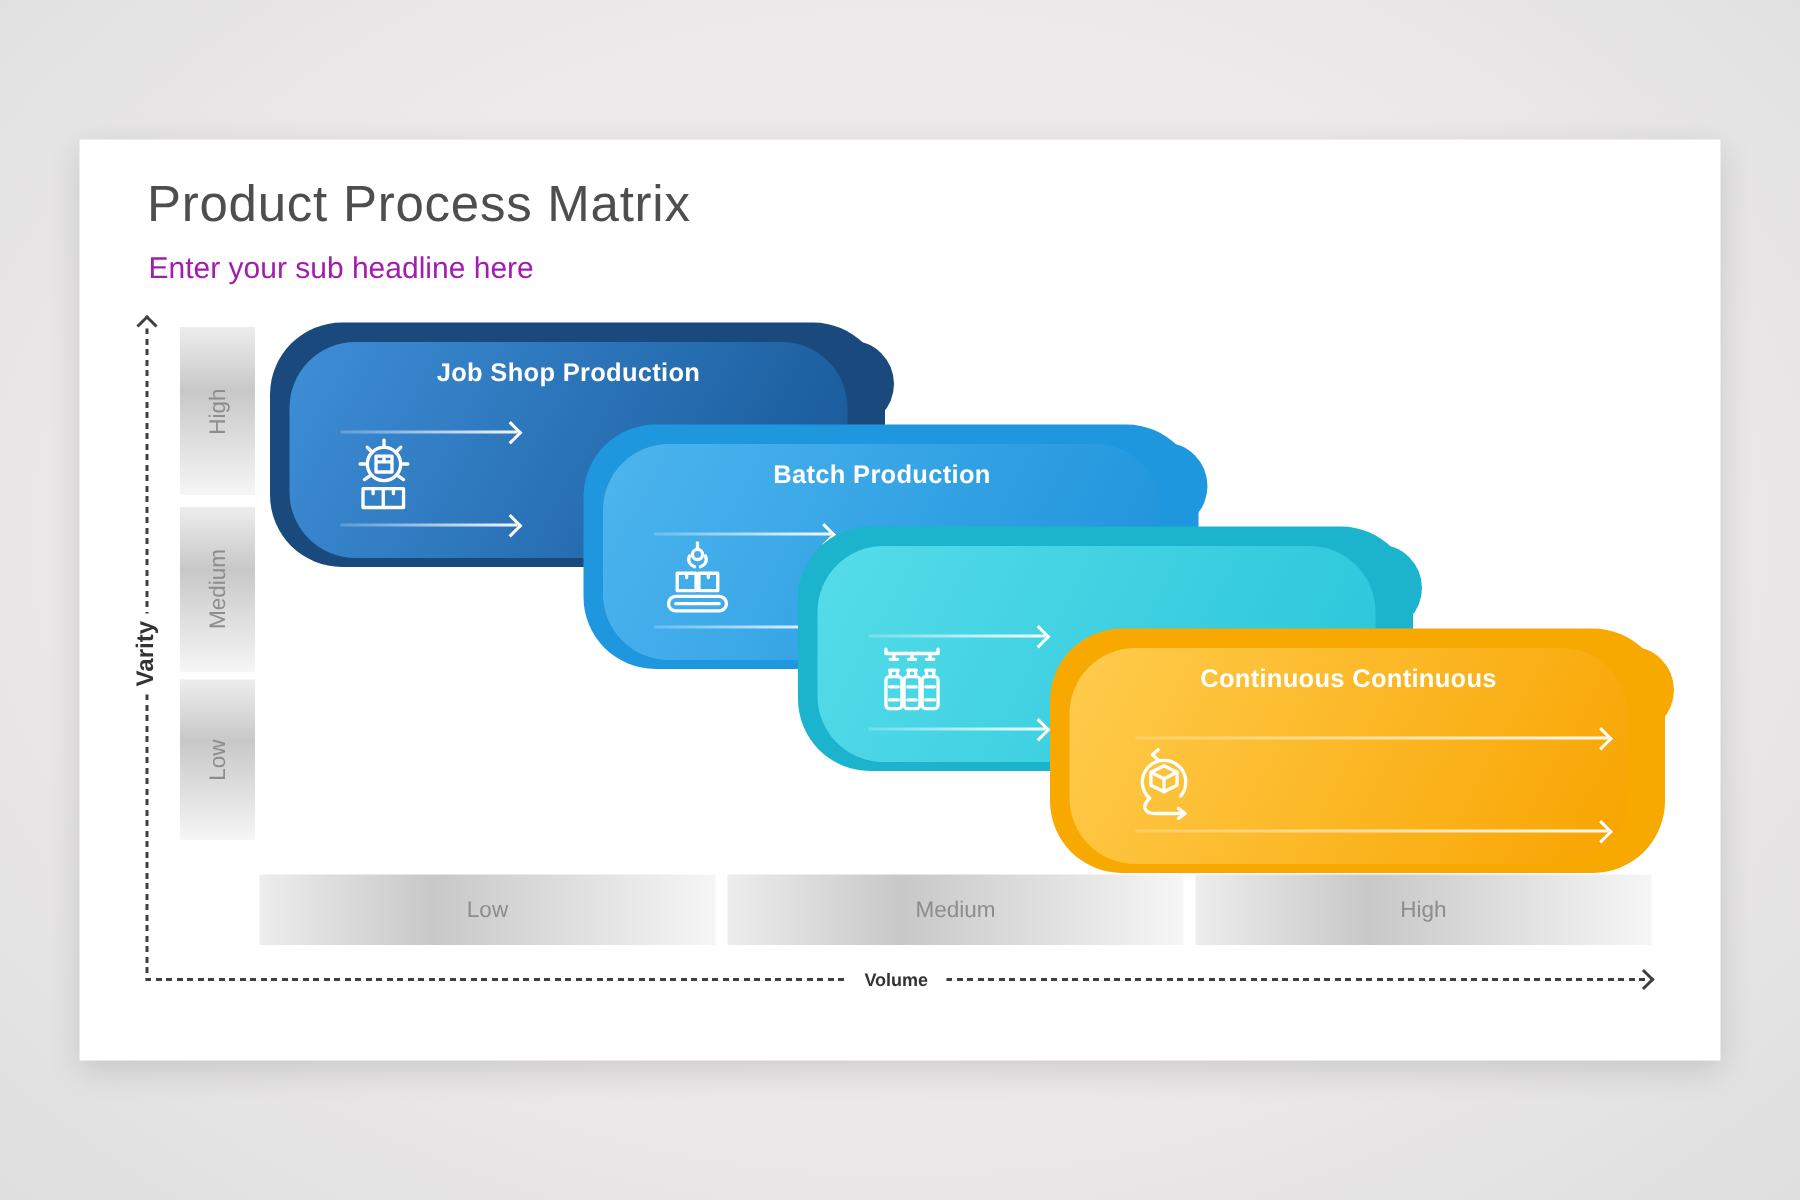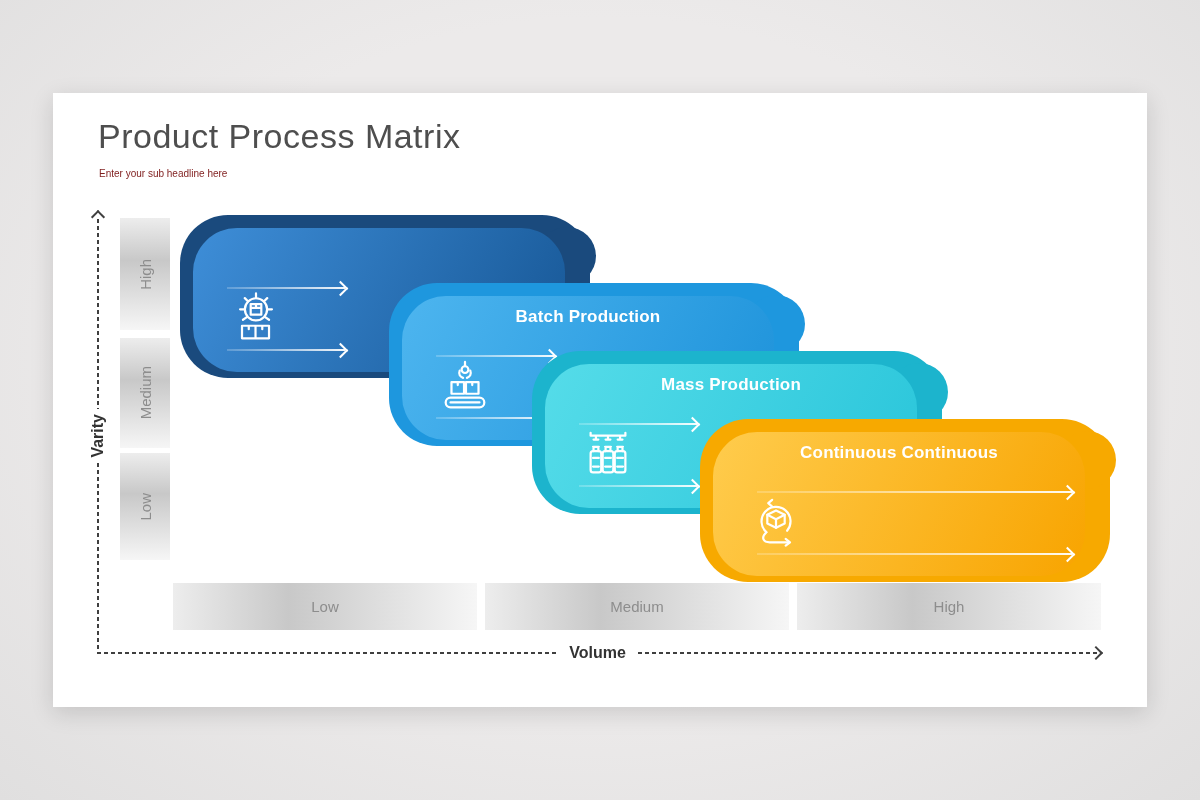--- a/index.html
+++ b/index.html
@@ -4,35 +4,35 @@
 <style>
   html,body{margin:0;padding:0;background:#e8e7e7;}
   .stage{position:relative;width:1200px;height:800px;overflow:hidden;
          background:radial-gradient(ellipse at 50% 45%, #eceaea 55%, #e0dfdf 100%);
          font-family:"Liberation Sans", sans-serif;}
   .slide{position:absolute;left:53px;top:93px;width:1094px;height:614px;background:#ffffff;
          box-shadow:0 6px 22px rgba(0,0,0,0.14);}
 
   
   .page-title{position:absolute;left:45px;top:24px;font-size:34px;color:#4e4e4e;letter-spacing:.5px;}
-  .page-subtitle{position:absolute;left:46px;top:75px;font-size:10px;color:#7f1d1d;}
+  .page-subtitle{position:absolute;left:46px;top:75px;font-size:20px;color:#a21caf;}
 
   
   .dash-h{height:2px;background:repeating-linear-gradient(90deg,#3f3f3f 0 4px,transparent 4px 7px);}
   .dash-v{width:2px;background:repeating-linear-gradient(180deg,#3f3f3f 0 4px,transparent 4px 7px);}
   .chev-up{width:8px;height:8px;border-left:2px solid #3f3f3f;border-top:2px solid #3f3f3f;transform:rotate(45deg);margin-bottom:-3px;}
   .chev-right{width:8px;height:8px;border-top:2px solid #3f3f3f;border-right:2px solid #3f3f3f;transform:rotate(45deg);margin-left:-7px;}
 
   .y-axis{position:absolute;left:36px;top:119px;width:18px;height:441px;display:flex;flex-direction:column;align-items:center;}
   .y-axis .dash-v{flex:1;}
   .y-axis-label{writing-mode:vertical-rl;transform:rotate(180deg);font-weight:700;font-size:16px;color:#333;margin:5px 0;}
 
   .x-axis{position:absolute;left:44px;top:552px;width:1004px;height:16px;display:flex;align-items:center;}
   .x-axis .dash-h{flex:1;}
-  .x-axis-label{font-weight:700;font-size:16px;color:#333;padding:0 12px;}
+  .x-axis-label{font-weight:700;font-size:12px;color:#333;padding:0 12px;}
 
   
   .y-tick{position:absolute;left:67px;width:50px;display:flex;align-items:center;justify-content:center;
           background:linear-gradient(180deg,#ededed 0%,#c8c8c8 38%,#f6f6f6 100%);}
   .y-tick span{writing-mode:vertical-rl;transform:rotate(180deg);font-size:15px;color:#8d8d8d;}
   .y-tick.t-high{top:125px;height:112px;}
   .y-tick.t-medium{top:245px;height:110px;}
   .y-tick.t-low{top:360px;height:107px;}
 
   .x-tick{position:absolute;top:490px;height:47px;width:304px;display:flex;align-items:center;justify-content:center;
@@ -94,20 +94,21 @@
     <div class="x-axis">
       <div class="dash-h"></div>
       <div class="x-axis-label">Volume</div>
       <div class="dash-h"></div>
       <div class="chev-right"></div>
     </div>
 
     <div class="card c1" style="--back: #1a4a7d; --g1: #3e8ed8; --g2: #175796;">
       <div class="back"></div>
       <div class="front">
+        <div class="card-title">Job Shop Production</div>
         <div class="arrow a1"></div>
         <div class="icon">
           <svg viewBox="0 0 64 58">
             <circle cx="32" cy="19" r="11.5"></circle>
             <path d="M43.5 19h5M20.5 19h-5M32 7.5v-5M40.1 10.9l3.5-3.5M23.9 10.9l-3.5-3.5M41.5 27l4 2.8M22.5 27l-4 2.8"></path>
             <path d="M26.5 13.5h11v11h-11zM26.5 17.5h11M32 13.5v4"></path>
             <path d="M17.5 36h14v13h-14zM31.5 36h14v13h-14zM24.5 36v3.5M38.5 36v3.5"></path>
           </svg>
         </div>
         <div class="arrow a2"></div>
@@ -129,21 +130,20 @@
             <path d="M17 45h30"></path>
           </svg>
         </div>
         <div class="arrow a2"></div>
       </div>
     </div>
 
     <div class="card c3" style="--back: #1cb4cd; --g1: #55dce9; --g2: #29c5da;">
       <div class="back"></div>
       <div class="front">
-        <div class="card-title">Mass Production</div>
         <div class="arrow a1"></div>
         <div class="icon">
           <svg viewBox="0 0 64 58">
             <path d="M14 9h36M14 9V6M50 9V6M19.5 9v4M32 9v4M44.5 9v4M17 13h5M29.5 13h5M42 13h5"></path>
             <path d="M16.5 20.5h6M17 20.5V25M22 20.5V25M29 20.5h6M29.5 20.5V25M34.5 20.5V25M41.5 20.5h6M42 20.5V25M47 20.5V25"></path>
             <rect x="14" y="25" width="11" height="22" rx="2.5"></rect>
             <rect x="26.5" y="25" width="11" height="22" rx="2.5"></rect>
             <rect x="39" y="25" width="11" height="22" rx="2.5"></rect>
             <path d="M16.5 32h6M29 32h6M41.5 32h6M16.5 41h6M29 41h6M41.5 41h6"></path>
           </svg>

